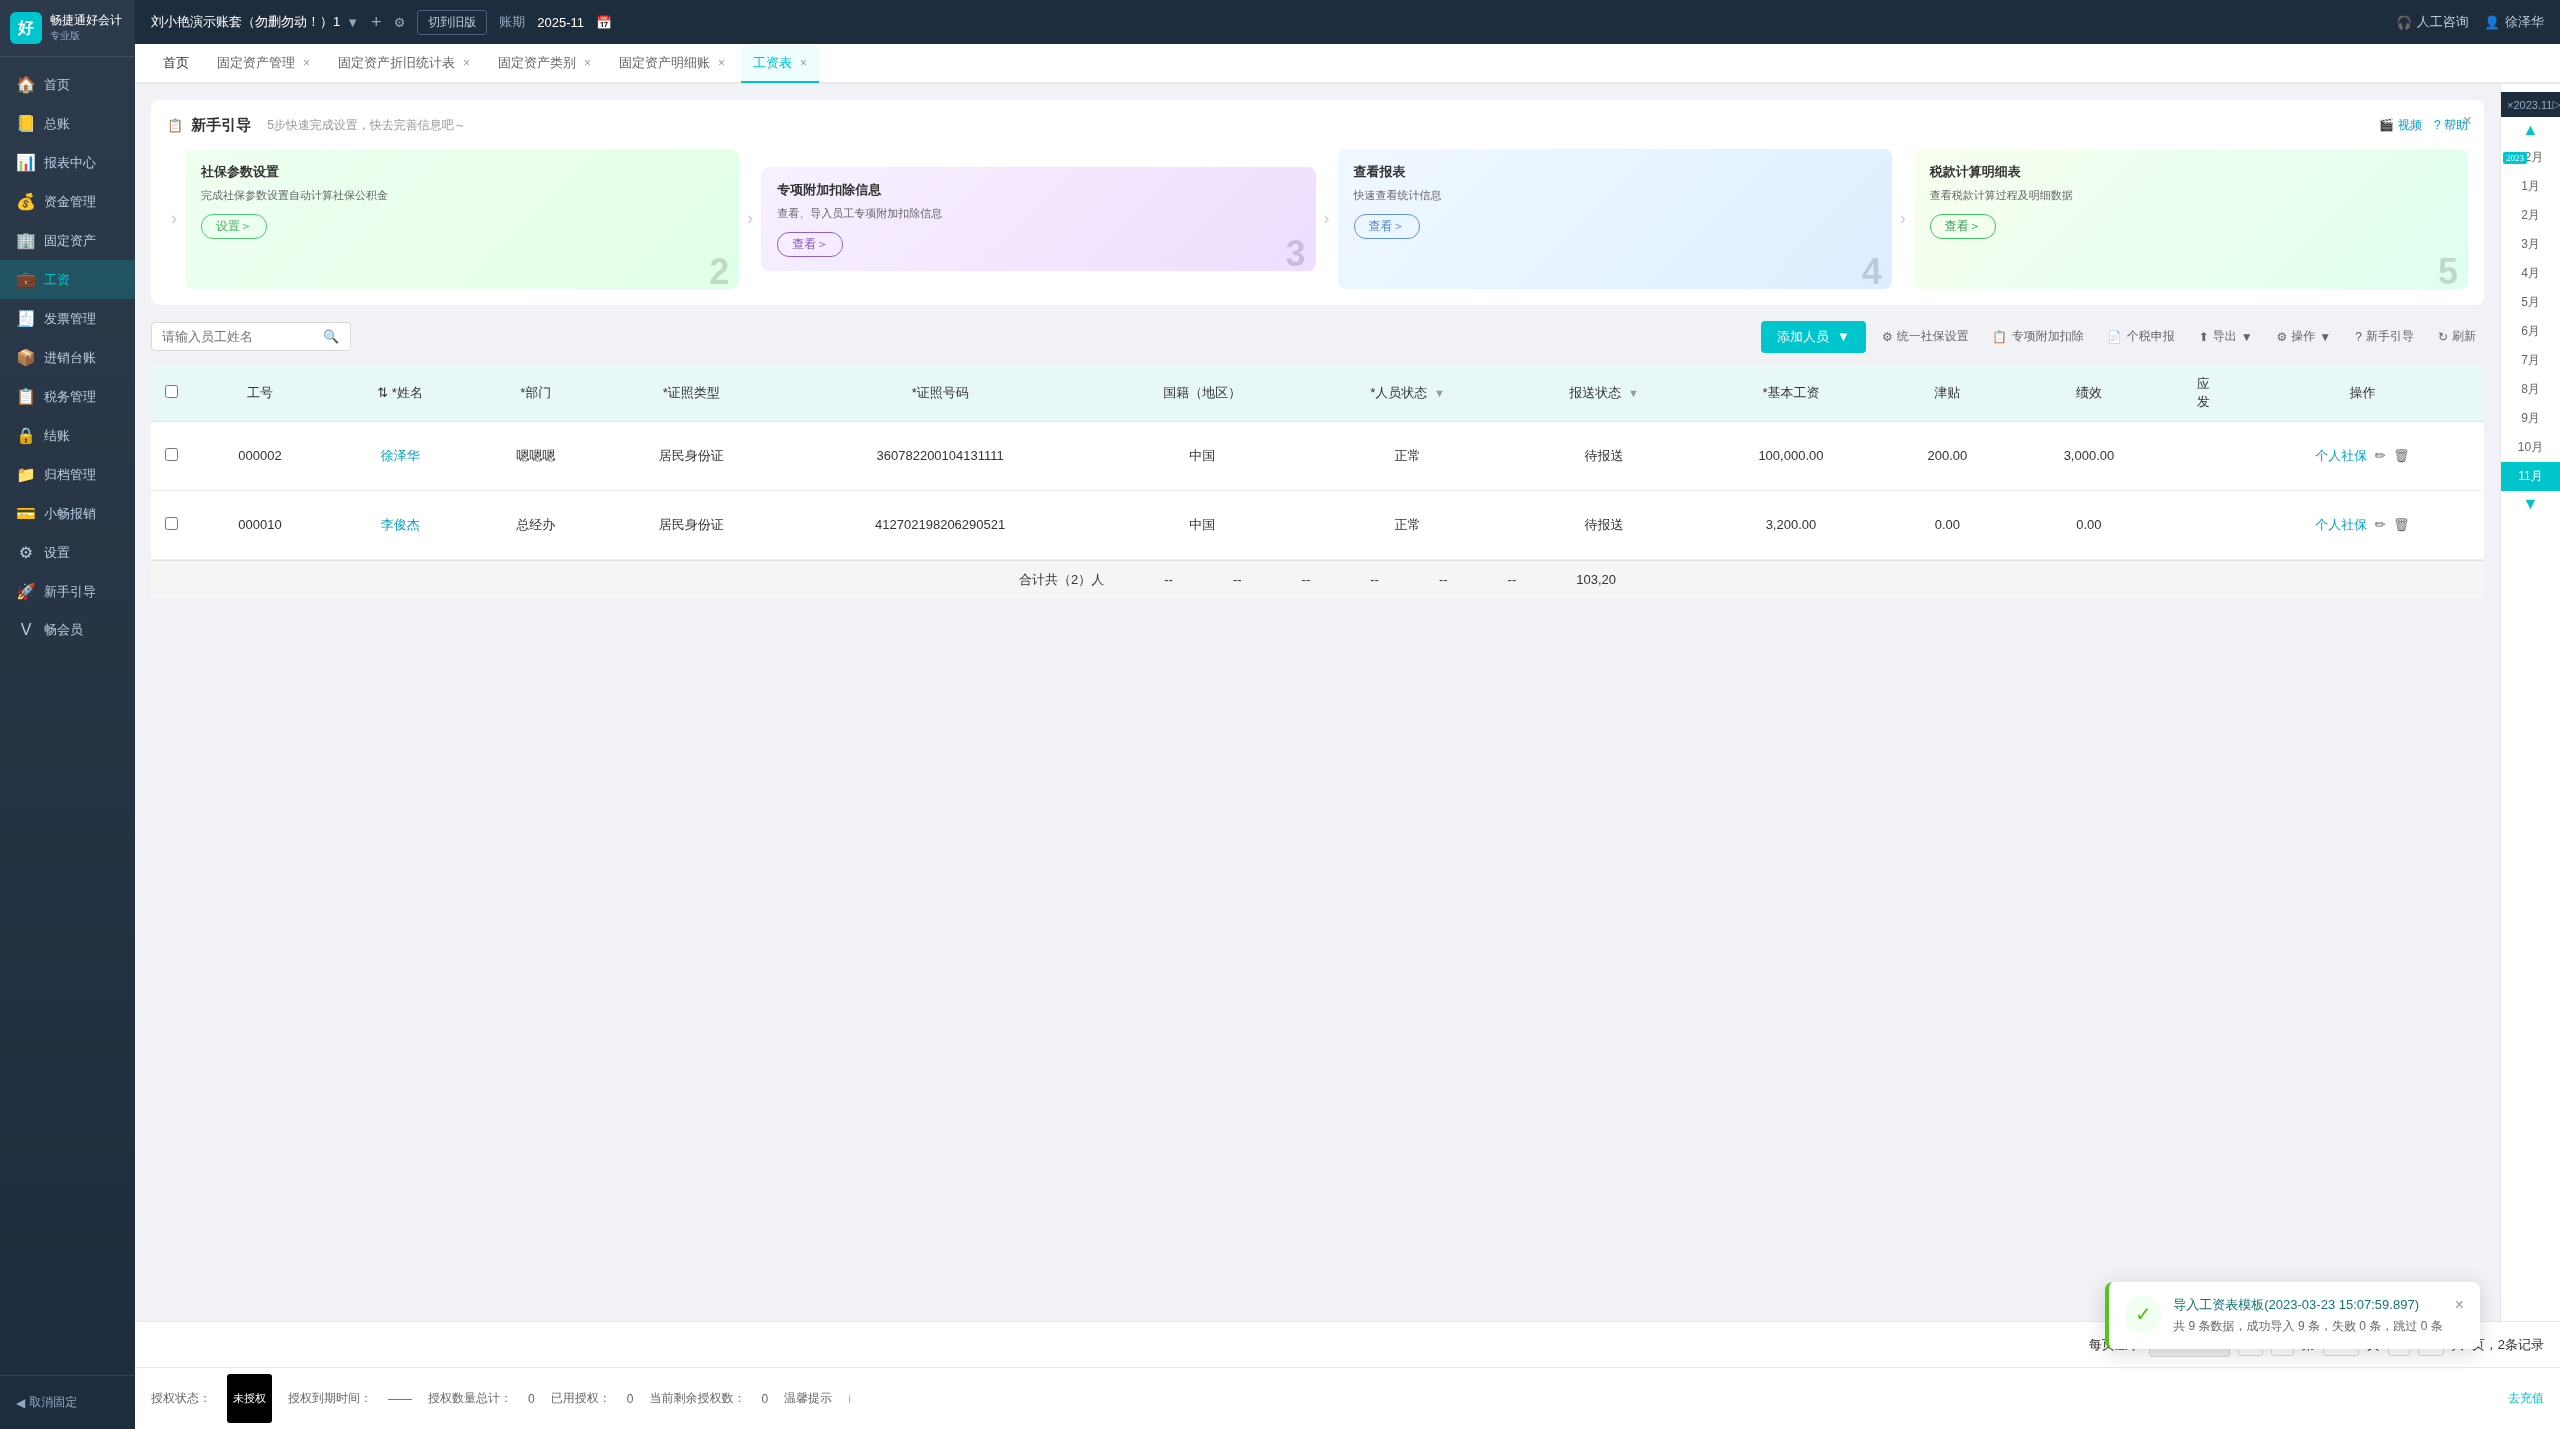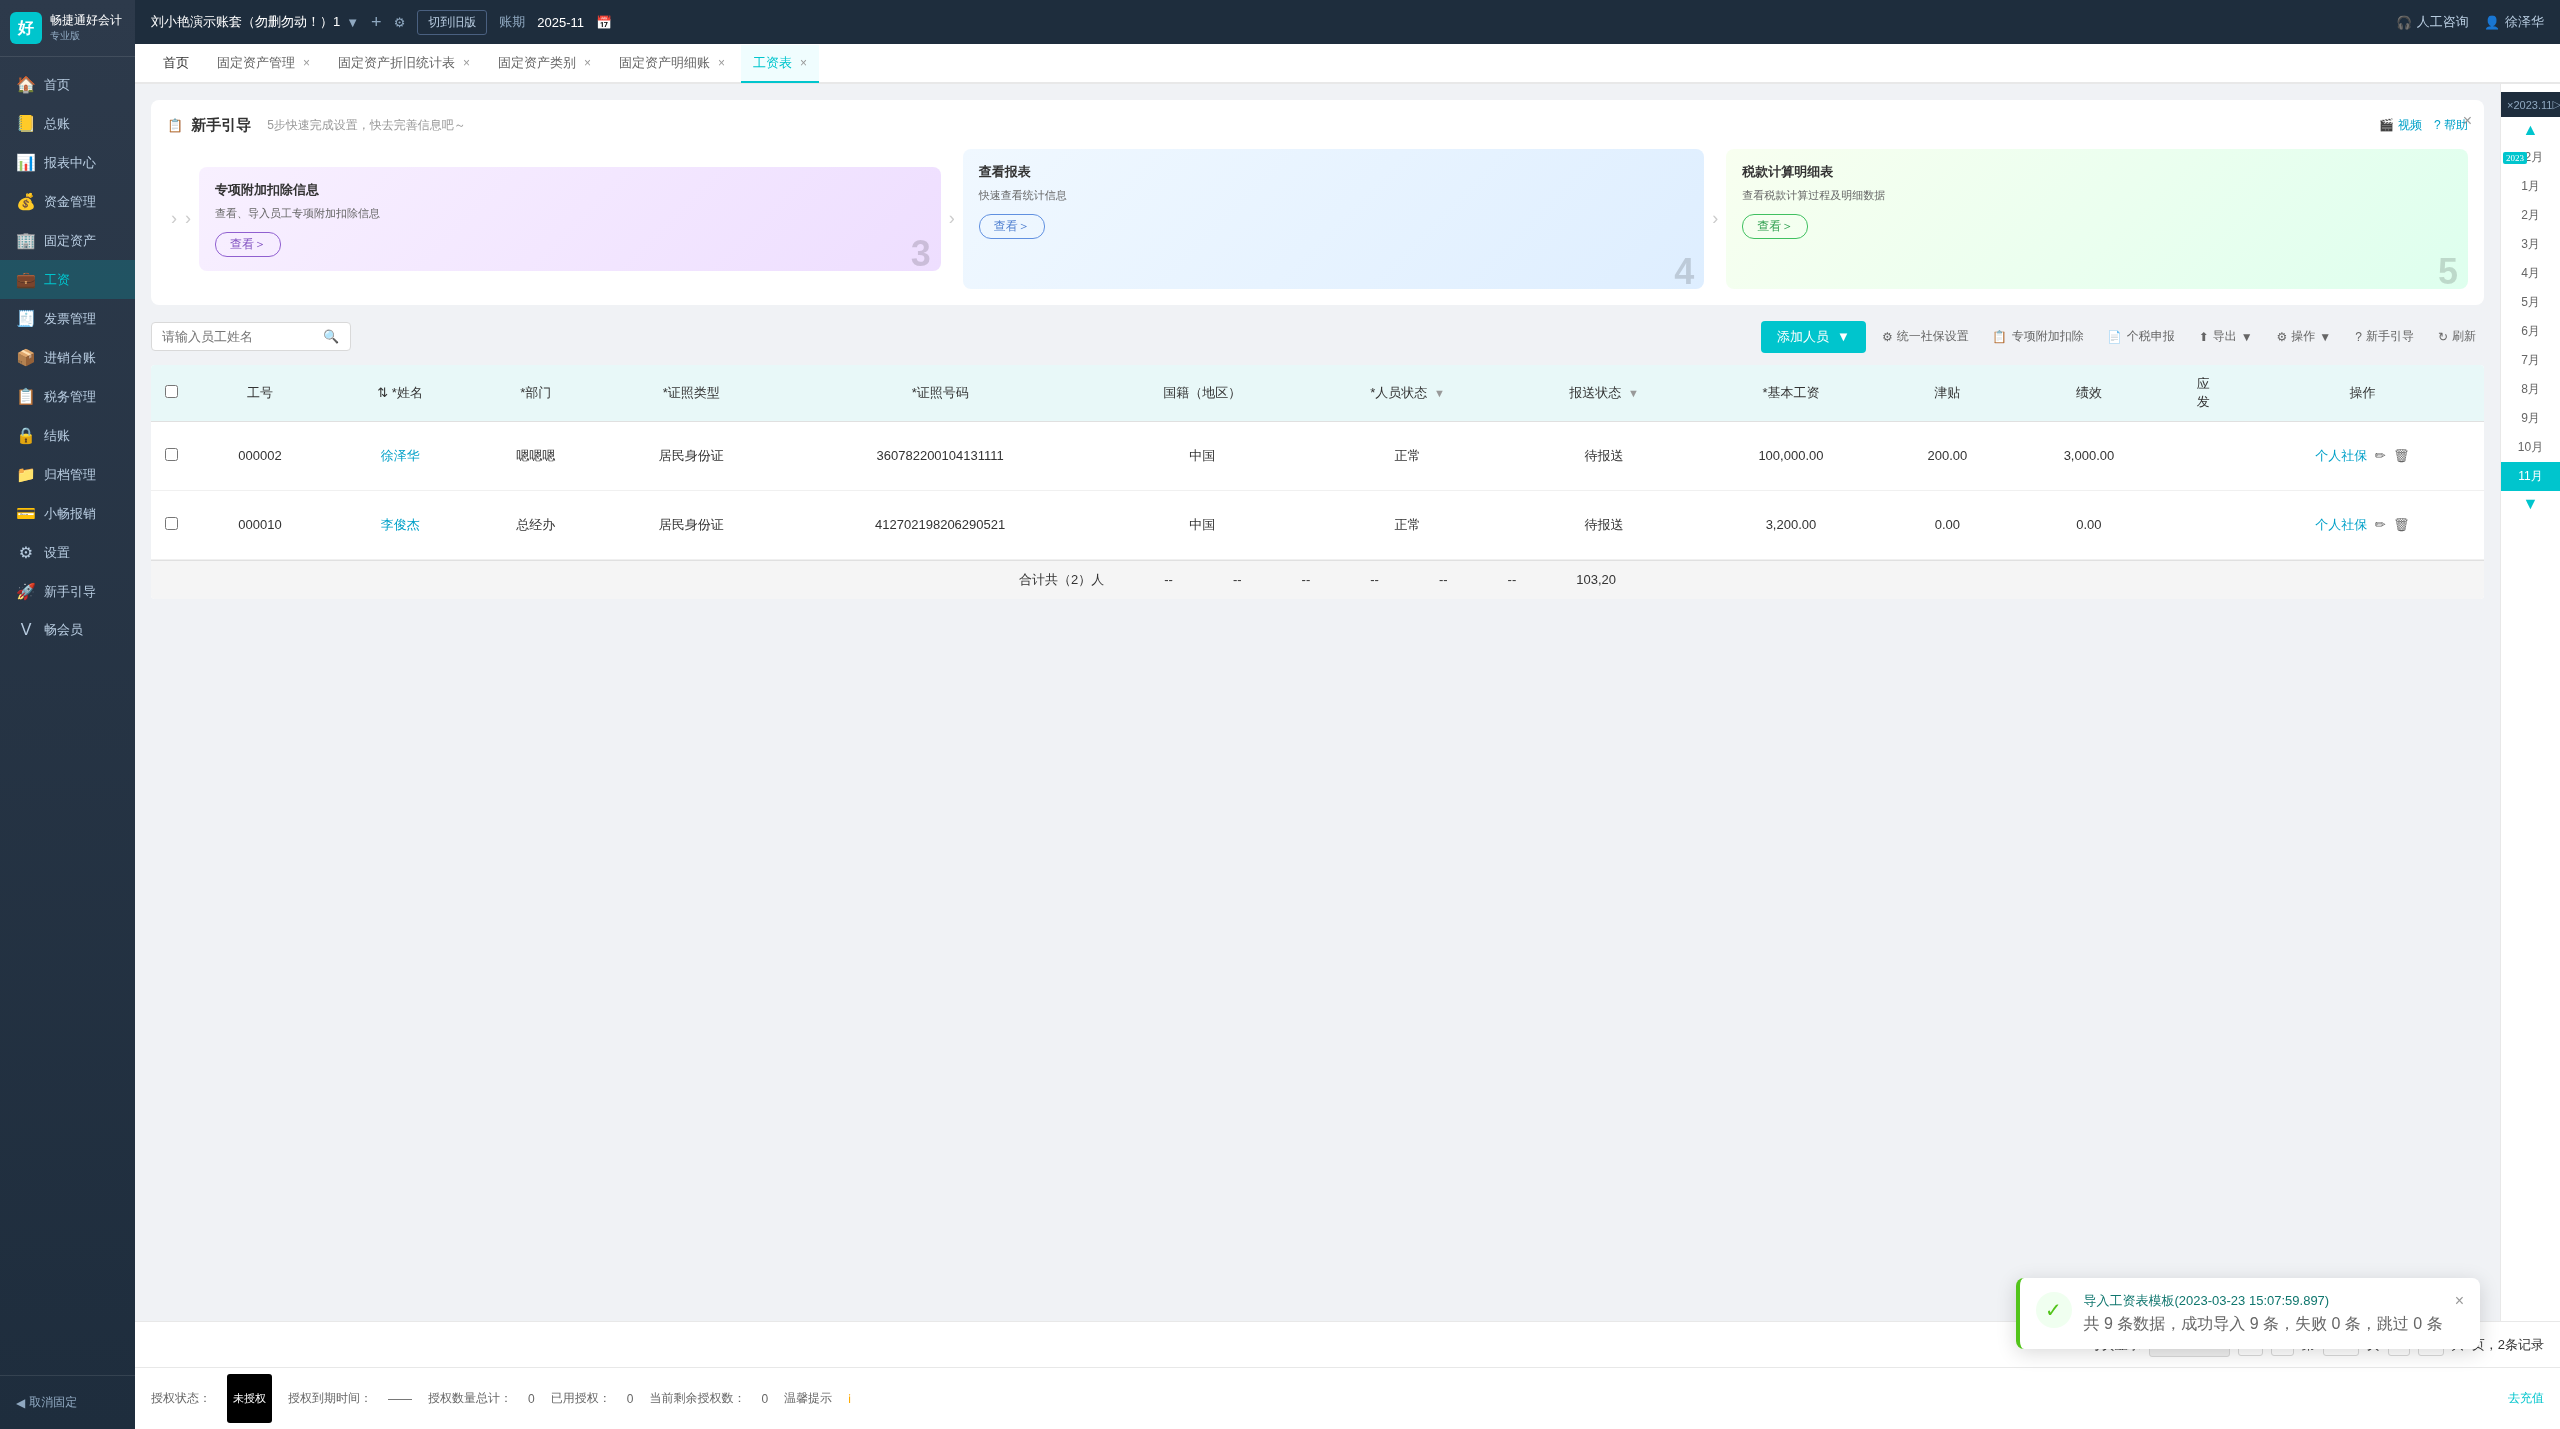--- a/index.html
+++ b/index.html
@@ -146,21 +146,21 @@
     .toast {
       position: fixed; bottom: 80px; right: 80px; background: white;
       border-radius: 8px; padding: 14px 16px; display: flex; align-items: flex-start; gap: 12px;
       box-shadow: 0 4px 20px rgba(0,0,0,0.15); z-index: 1000; min-width: 320px;
       border-left: 4px solid #52c41a;
     }
     .toast-icon { width: 36px; height: 36px; background: #f0fff0; border-radius: 50%; display: flex; align-items: center; justify-content: center; flex-shrink: 0; }
     .toast-check { color: #52c41a; font-size: 20px; }
     .toast-content { flex: 1; }
     .toast-title { font-size: 13px; font-weight: normal; color: #0f766e; margin-bottom: 4px; }
-    .toast-desc { font-size: 16px; color: #666; }
+    .toast-desc { font-size: 12px; color: #666; }
     .toast-close { color: #999; cursor: pointer; font-size: 16px; }
 
     
     .wizard-close { position: absolute; top: 12px; right: 12px; color: #999; cursor: pointer; font-size: 16px; }
 
     .filter-icon { color: #999; font-size: 11px; margin-left: 3px; }
   </style>
 </head>
 <body>
 
@@ -301,20 +301,26 @@
           <span class="wizard-title-icon">📋</span>
           <span class="wizard-title-text">新手引导</span>
           <span class="wizard-title-sub">5步快速完成设置，快去完善信息吧～</span>
           <div class="wizard-title-links">
             <span style="cursor:pointer; color:#00a0c8;">🎬 视频</span>
             <span style="cursor:pointer; color:#00a0c8;">? 帮助</span>
           </div>
         </div>
         <div class="wizard-steps">
           <div class="step-arrow">›</div>
+          <div class="wizard-step wizard-step-2">
+            <div class="step-title">社保参数设置</div>
+            <div class="step-desc">完成社保参数设置自动计算社保公积金</div>
+            <div class="step-btn step-btn-2">设置＞</div>
+            <div class="step-num">2</div>
+          </div>
           <div class="step-arrow">›</div>
           <div class="wizard-step wizard-step-3">
             <div class="step-title">专项附加扣除信息</div>
             <div class="step-desc">查看、导入员工专项附加扣除信息</div>
             <div class="step-btn step-btn-3">查看＞</div>
             <div class="step-num">3</div>
           </div>
           <div class="step-arrow">›</div>
           <div class="wizard-step wizard-step-4">
             <div class="step-title">查看报表</div>

